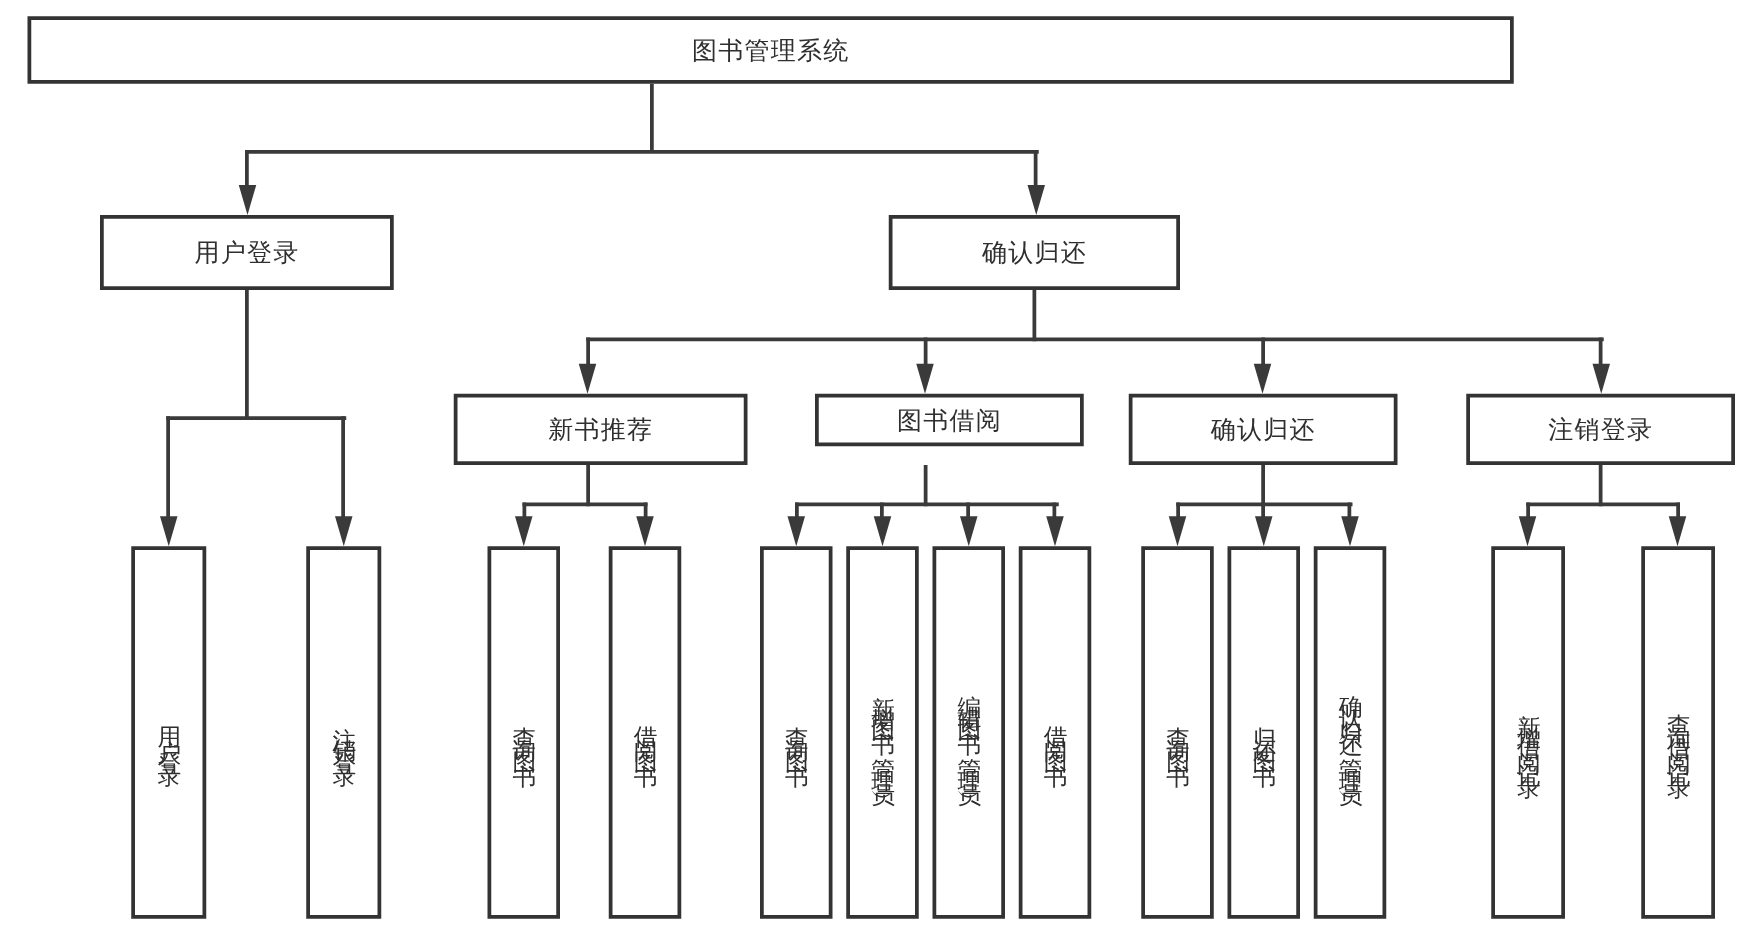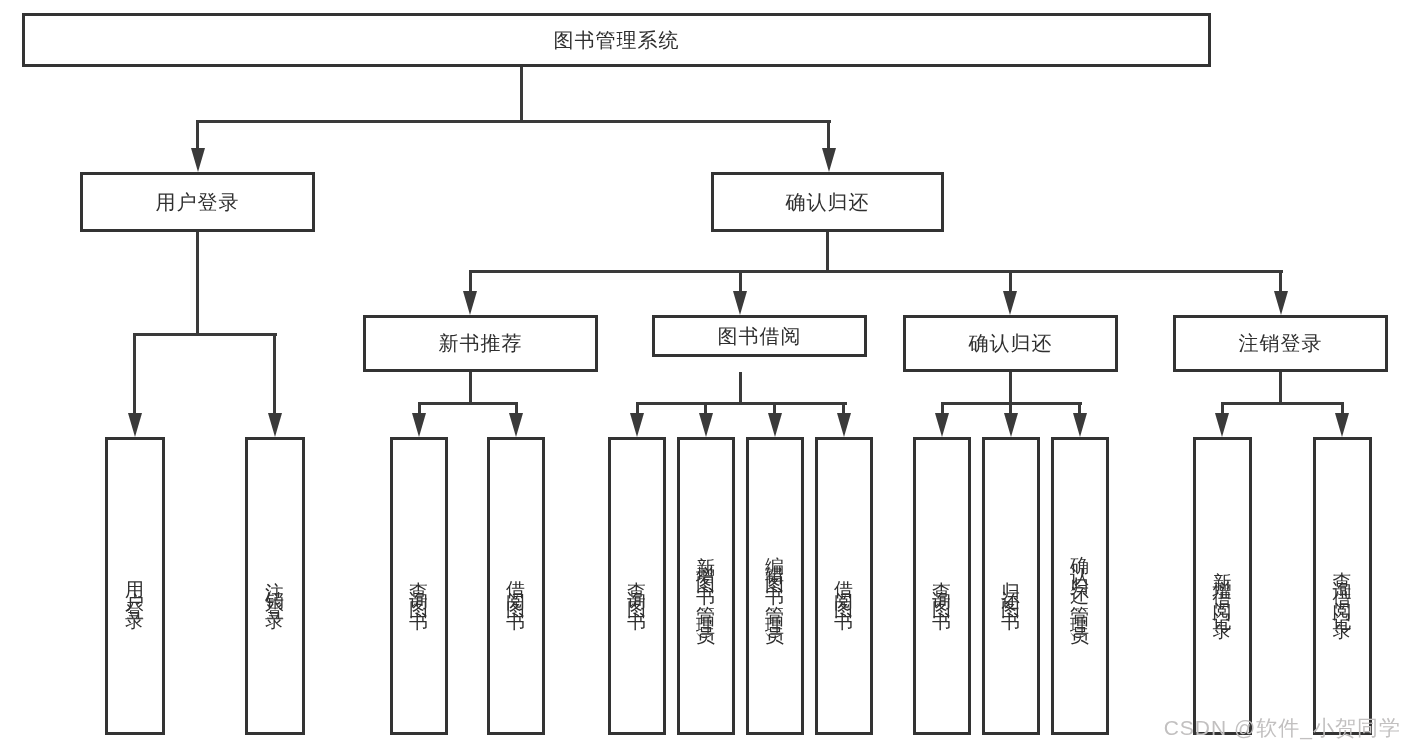--- a/index.html
+++ b/index.html
@@ -124,15 +124,14 @@
   <div class="box vbox" style="left:913px;top:437px;width:58px;height:298px">查询图书</div>
 
   <div class="box vbox" style="left:982px;top:437px;width:58px;height:298px">归还图书</div>
 
   <div class="box vbox" style="left:1051px;top:437px;width:58px;height:298px">确认归还（管理员）</div>
 
   <div class="box vbox" style="left:1193px;top:437px;width:59px;height:298px">新增借阅记录</div>
 
   <div class="box vbox" style="left:1313px;top:437px;width:59px;height:298px">查询借阅记录</div>
 
-  <div class="watermark">CSDN @软件_小贺同学</div>
 
 </div>
 
 </body></html>

